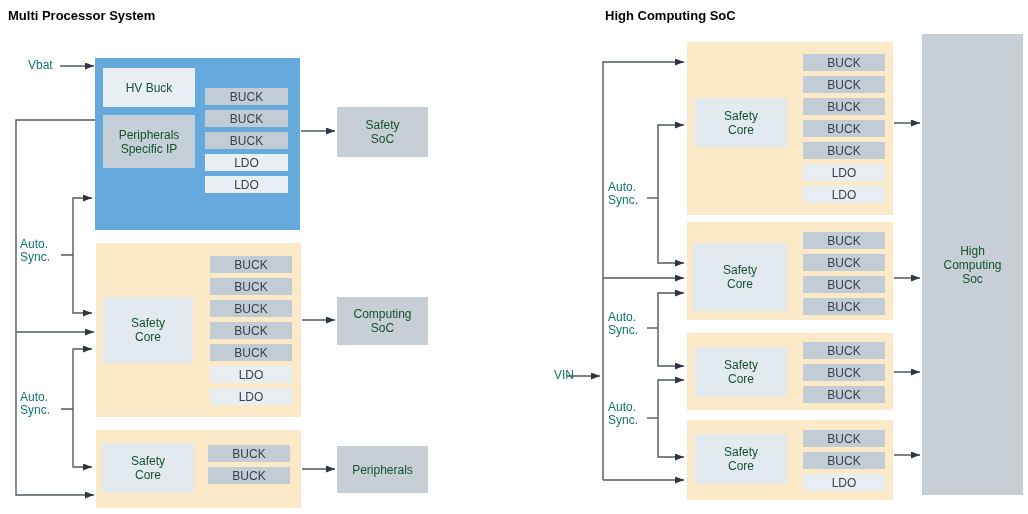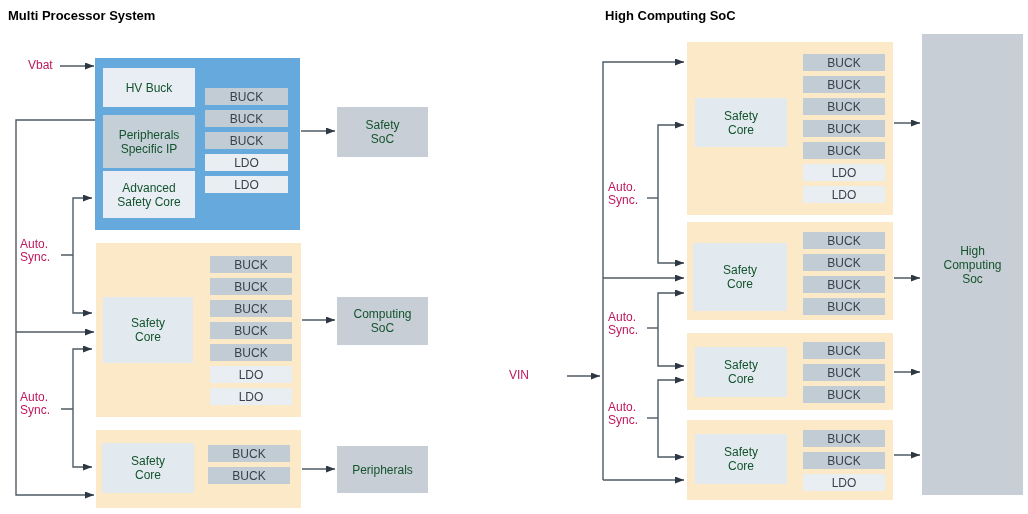--- a/index.html
+++ b/index.html
@@ -1,20 +1,20 @@
 <!DOCTYPE html>
 <html><head>
 <meta charset="utf-8">
 <style>
   html,body{margin:0;padding:0;background:#fff;}
   #stage{position:relative;width:1028px;height:514px;background:#ffffff;
          font-family:"Liberation Sans", sans-serif;overflow:hidden;border-radius:26px;}
   svg.wires{position:absolute;left:0;top:0;z-index:1;}
   .title{position:absolute;z-index:3;font-size:13px;font-weight:bold;color:#000;}
-  .lbl{position:absolute;z-index:3;font-size:12px;color:#be185d;line-height:13px;white-space:pre-line;}
+  .lbl{position:absolute;z-index:3;font-size:12px;color:#0f766e;line-height:13px;white-space:pre-line;}
   .panel{position:absolute;z-index:2;}
   .blue{background:#66aadd;}
   .tan{background:#fbe9c8;}
   .graybox{background:#c7ced5;}
   .box{position:absolute;z-index:3;display:flex;align-items:center;justify-content:center;
        text-align:center;font-size:12px;line-height:14px;color:#14532d;white-space:pre-line;}
   .light{background:#e8eef3;}
   .core{background:#e2eaf0;}
   .dark{background:#c5cfd7;}
   .rails{position:absolute;z-index:3;display:flex;flex-direction:column;gap:5px;}
@@ -73,22 +73,20 @@
   <div class="lbl" style="left:28px;top:59px">Vbat</div>
   <div class="lbl" style="left:20px;top:238px">Auto.
 Sync.</div>
   <div class="lbl" style="left:20px;top:391px">Auto.
 Sync.</div>
 
   <div class="panel blue" style="left:95px;top:58px;width:205px;height:172px"></div>
   <div class="box light" style="left:103px;top:68px;width:92px;height:39px">HV Buck</div>
   <div class="box dark" style="left:103px;top:115px;width:92px;height:53px">Peripherals
 Specific IP</div>
-  <div class="box light" style="left:103px;top:171px;width:92px;height:47px">Advanced
-Safety Core</div>
   <div class="rails" style="left:205px;top:88px;width:83px">
       <div class="rail buck">BUCK</div>
       <div class="rail buck">BUCK</div>
       <div class="rail buck">BUCK</div>
       <div class="rail ldo">LDO</div>
       <div class="rail ldo">LDO</div>
     </div>
 
   <div class="panel tan" style="left:96px;top:243px;width:205px;height:174px"></div>
   <div class="box core" style="left:103px;top:297px;width:90px;height:66px">Safety
@@ -111,21 +109,21 @@
       <div class="rail buck">BUCK</div>
     </div>
 
   <div class="box graybox" style="left:337px;top:107px;width:91px;height:50px">Safety
 SoC</div>
   <div class="box graybox" style="left:337px;top:297px;width:91px;height:48px">Computing
 SoC</div>
   <div class="box graybox" style="left:337px;top:446px;width:91px;height:47px">Peripherals</div>
 
   <div class="title" style="left:605px;top:8px">High Computing SoC</div>
-  <div class="lbl" style="left:509px;top:369px">VIN</div>
+  <div class="lbl" style="left:554px;top:369px">VIN</div>
   <div class="lbl" style="left:608px;top:181px">Auto.
 Sync.</div>
   <div class="lbl" style="left:608px;top:311px">Auto.
 Sync.</div>
   <div class="lbl" style="left:608px;top:401px">Auto.
 Sync.</div>
 
   <div class="panel tan" style="left:687px;top:42px;width:206px;height:173px"></div>
   <div class="box core" style="left:695px;top:98px;width:92px;height:49px">Safety
 Core</div>

